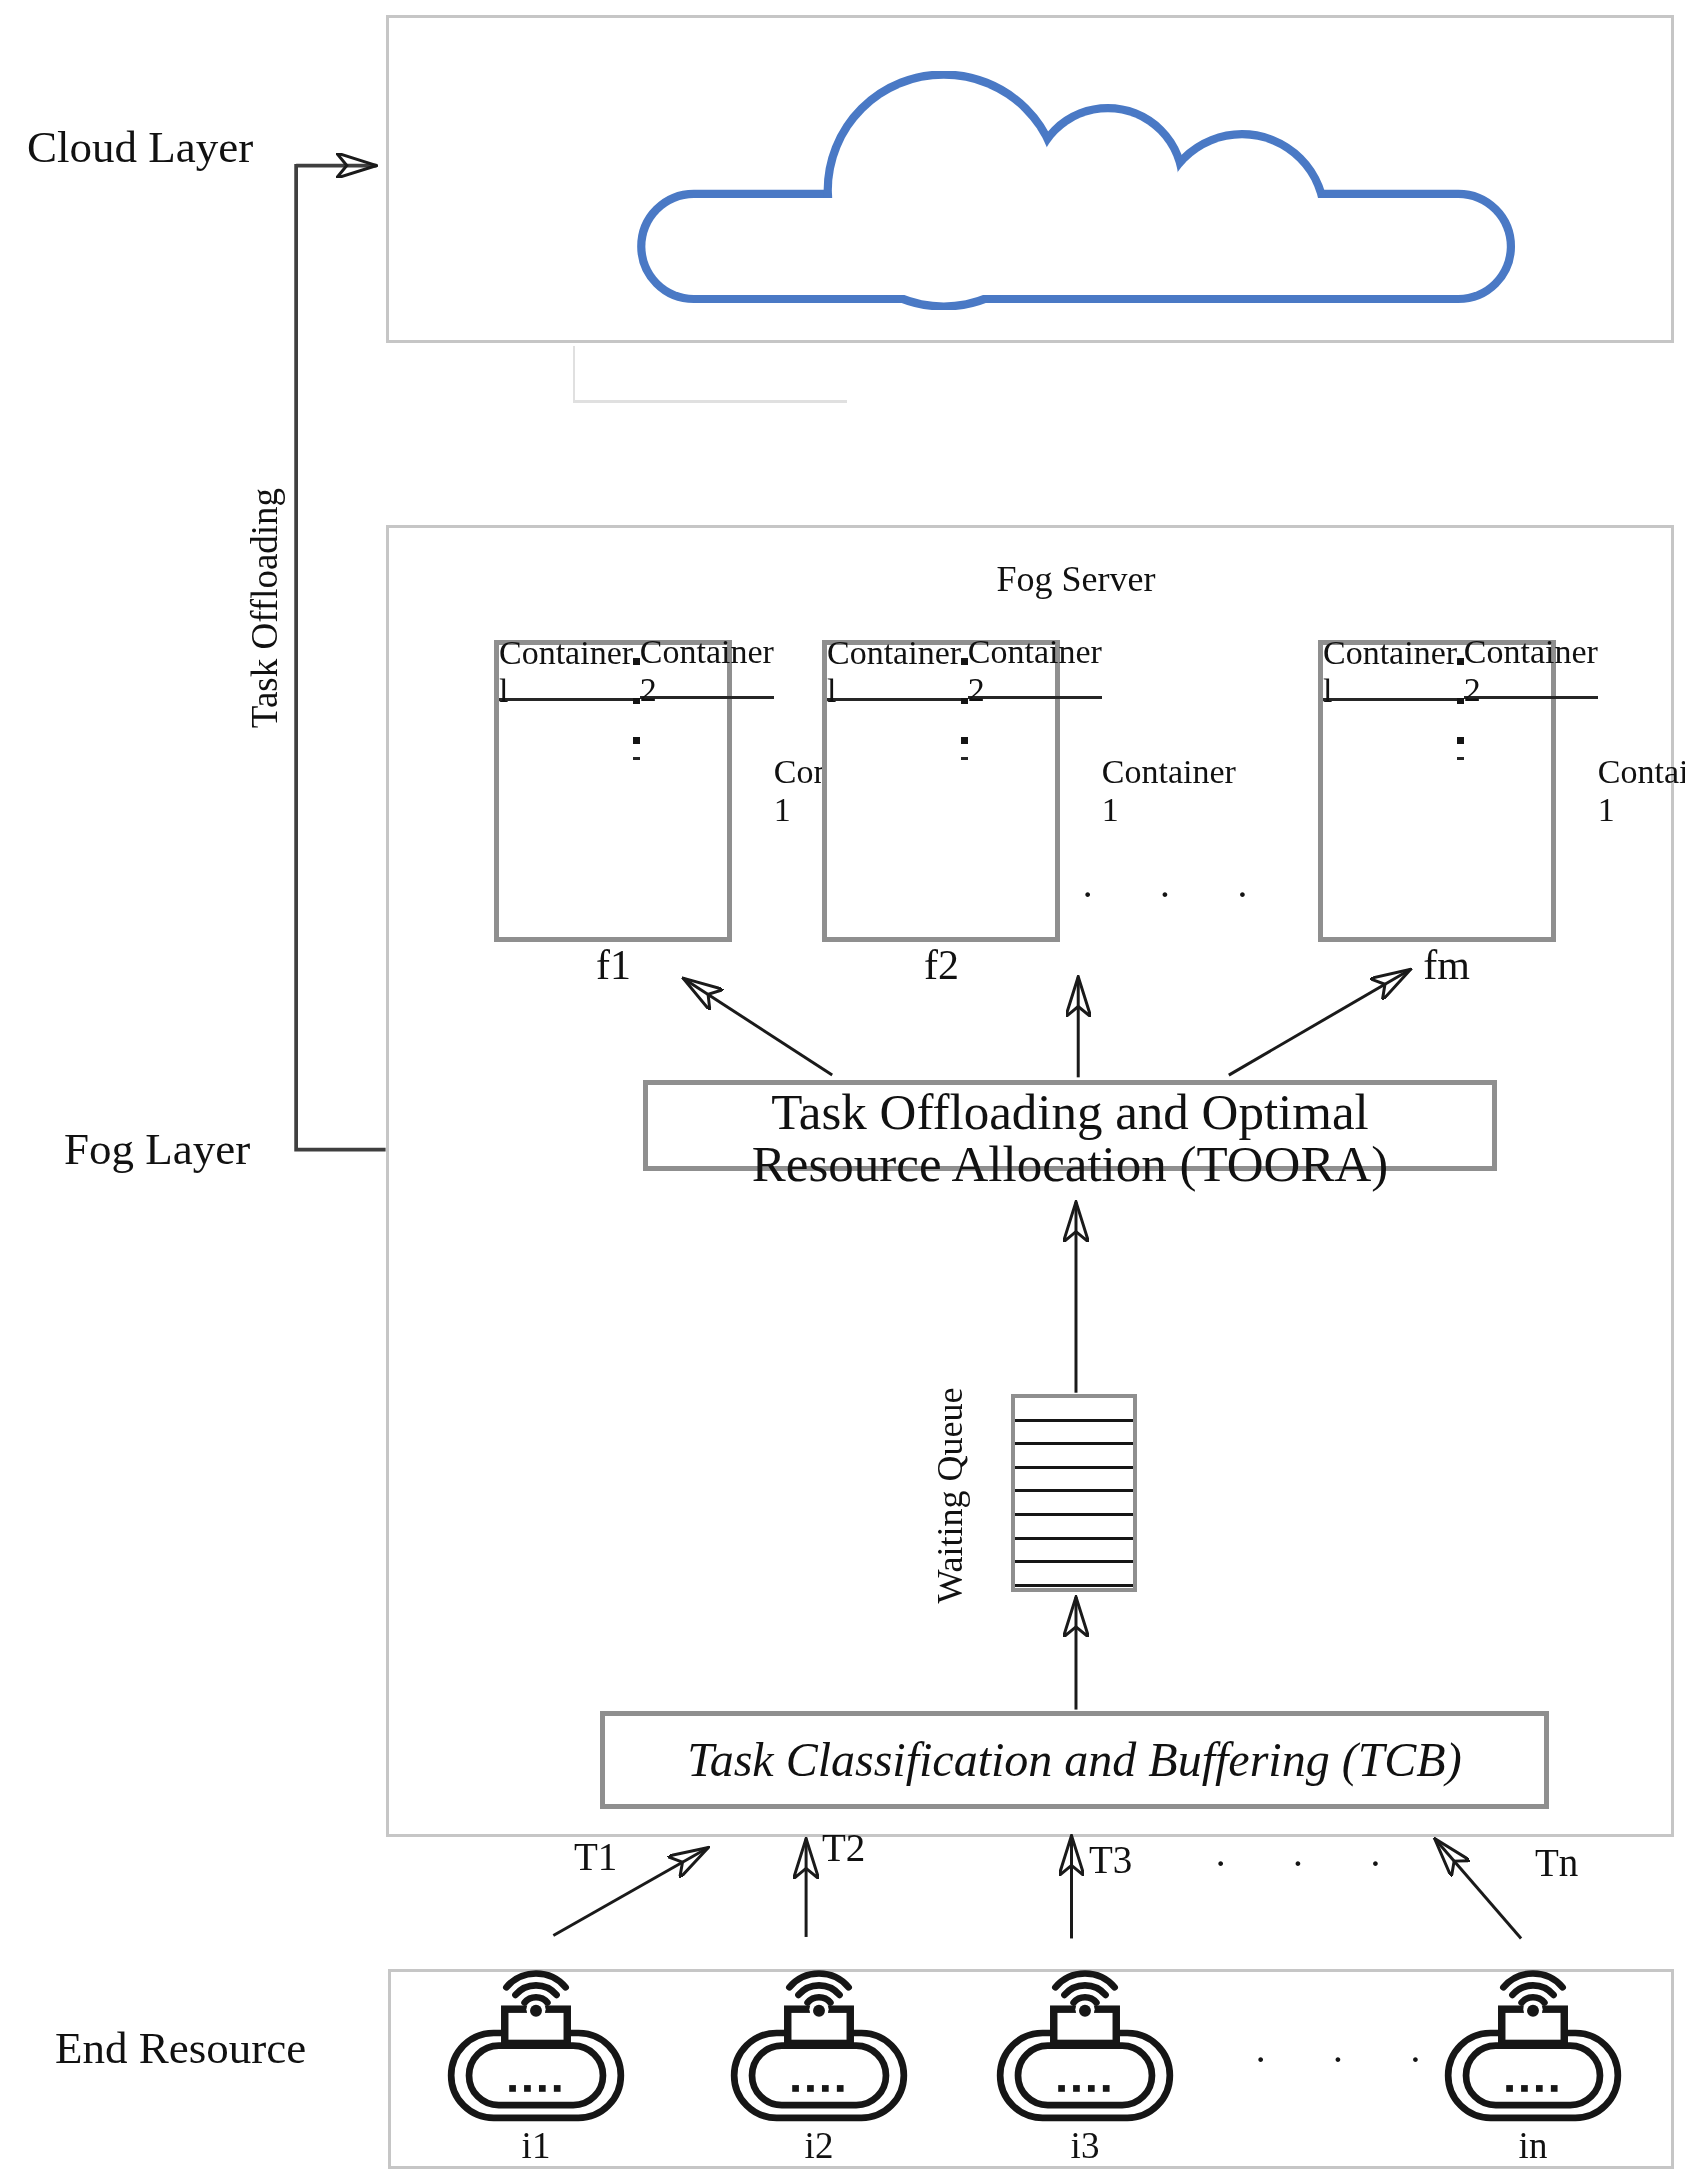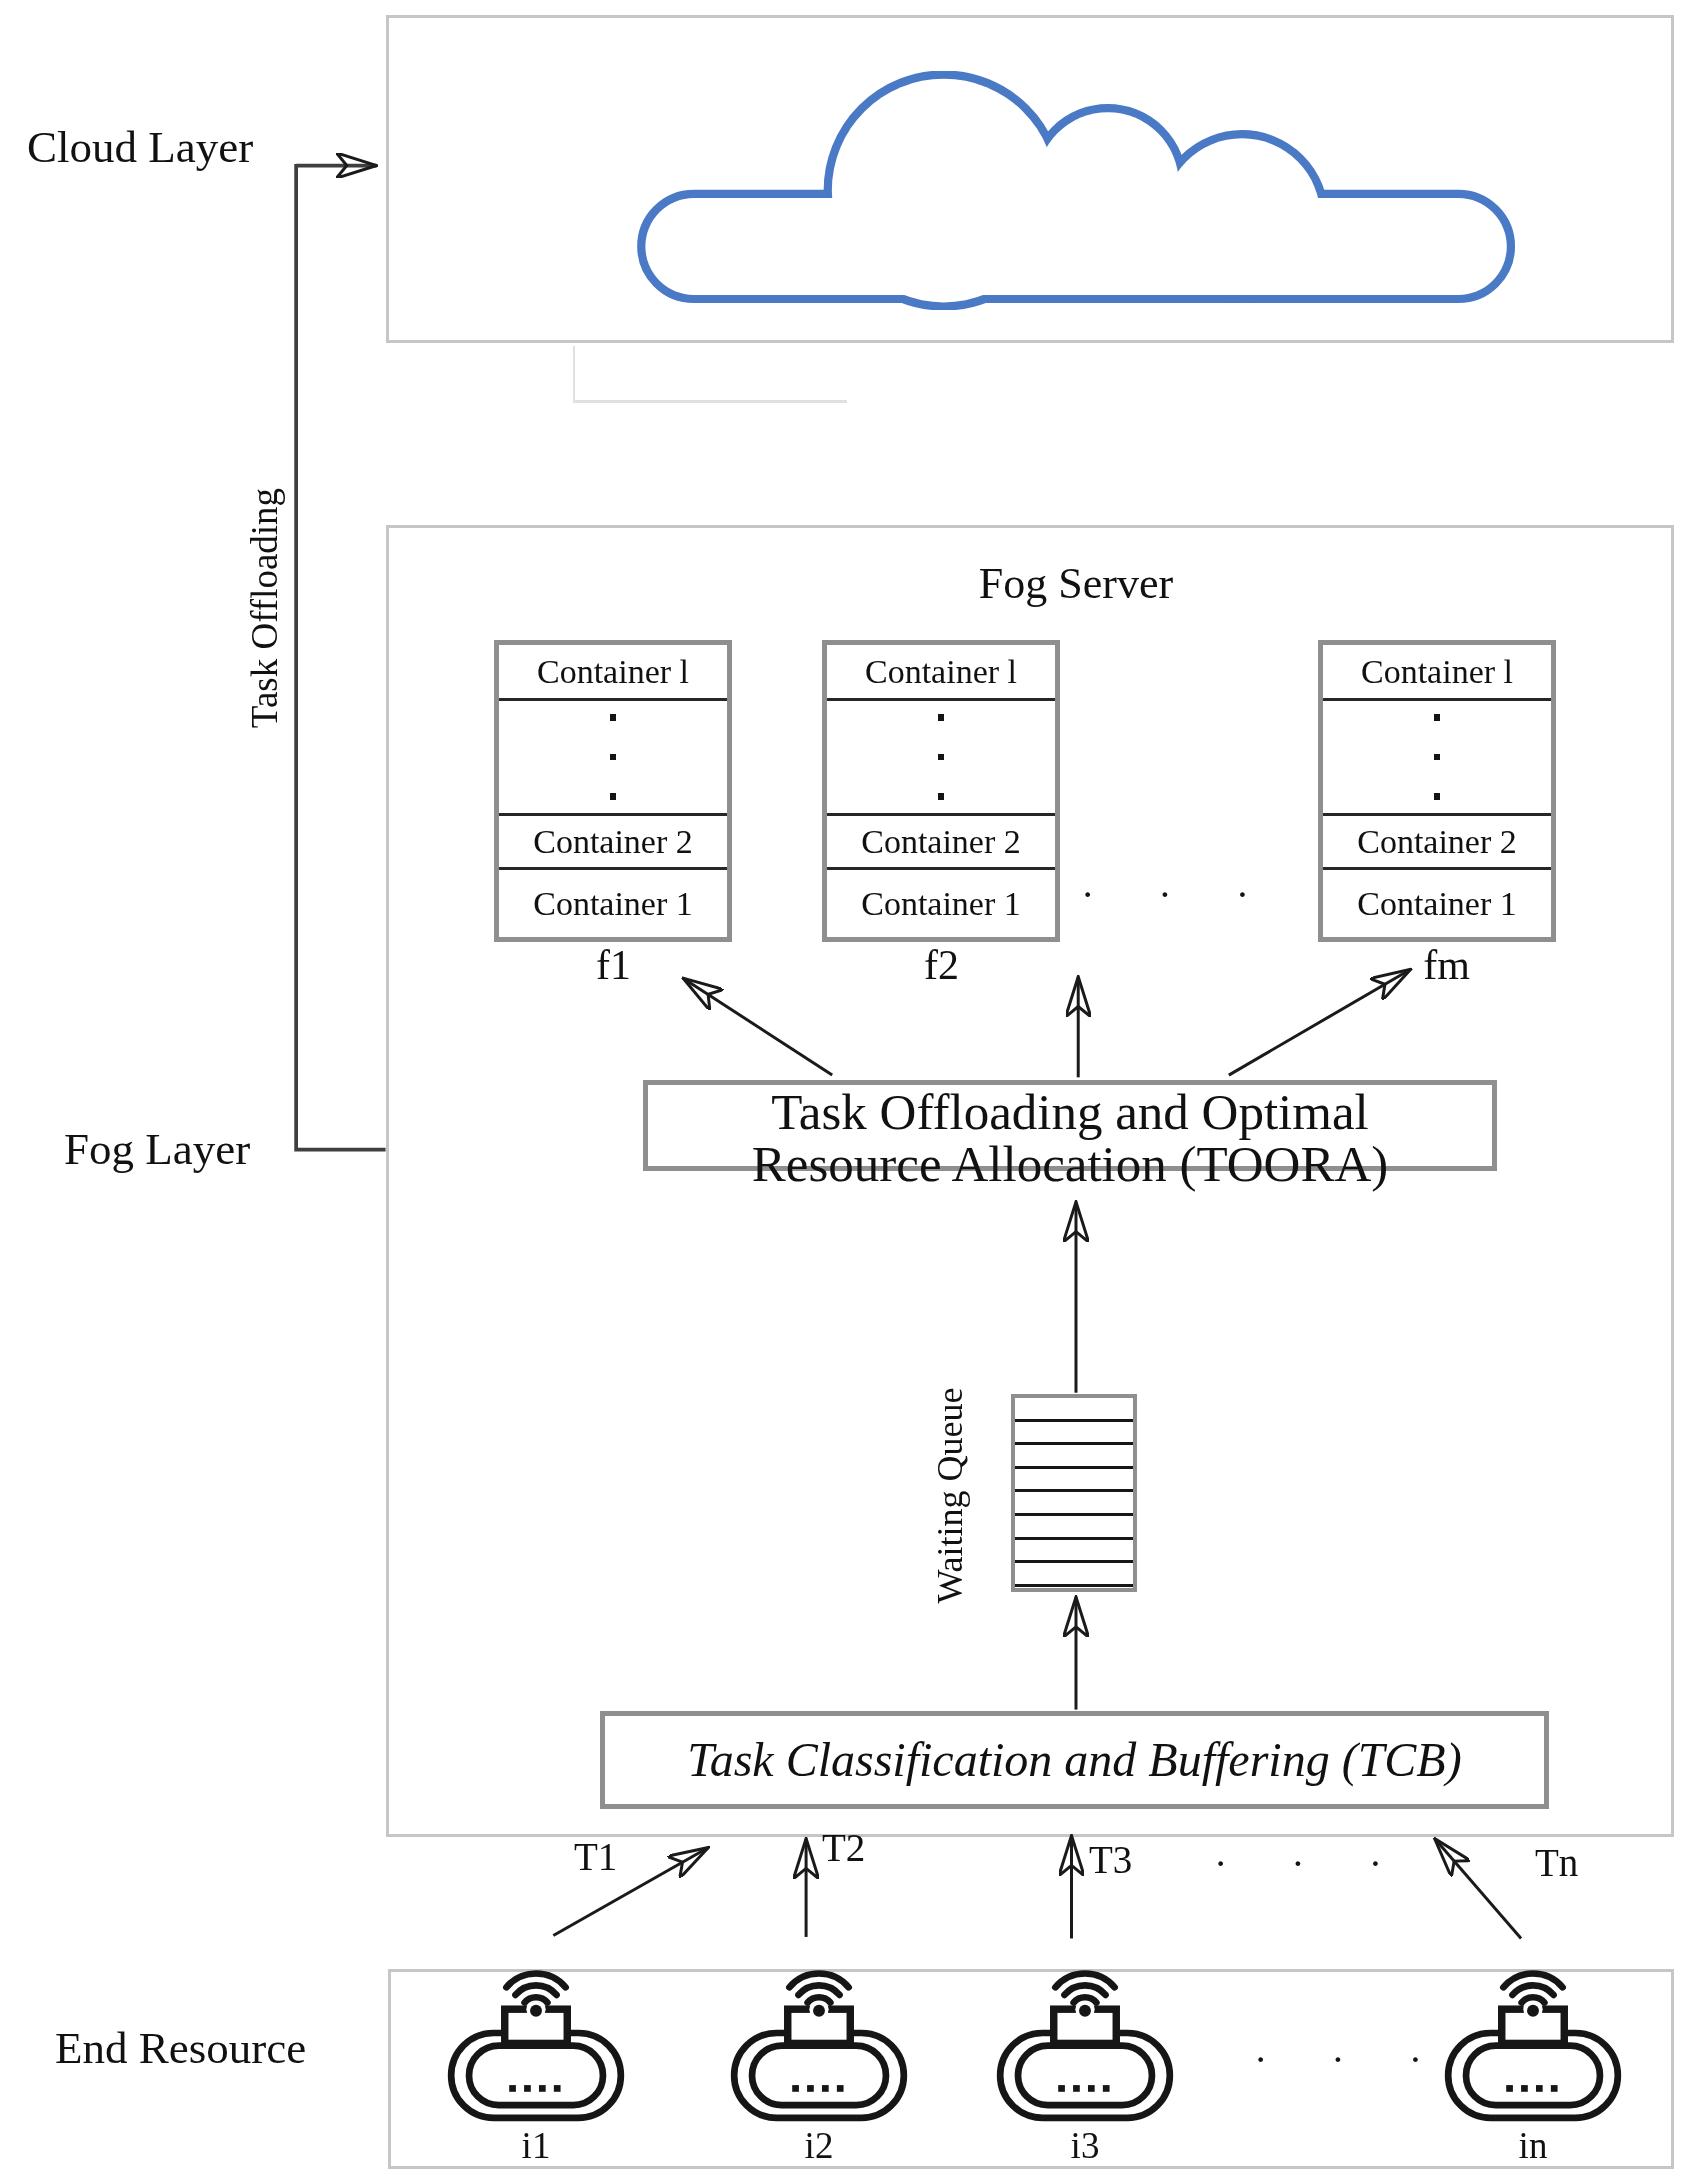--- a/index.html
+++ b/index.html
@@ -9,21 +9,21 @@
     --line:#1a1a1a;
   }
   html,body{margin:0;padding:0;background:#fff;}
   #canvas{position:relative;width:1686px;height:2183px;background:#ffffff;overflow:hidden;
           font-family:"Liberation Serif",serif;color:#111;}
   .abs{position:absolute;}
   .outer-box{position:absolute;background:#fff;border:3.7px solid var(--outer-box-border);box-sizing:border-box;}
   .layer-label{position:absolute;font-size:45px;white-space:nowrap;}
   .rot{transform:rotate(-90deg);transform-origin:center center;text-align:center;white-space:nowrap;}
   .stack{position:absolute;width:228px;height:292px;border:5.2px solid var(--inner-box-border);
-         background:#fff;display:flex;flex-direction:column;}
+         background:#fff;display:flex;flex-direction:row;}
   .srow{display:flex;align-items:center;justify-content:center;font-size:34px;}
   .srow-top{height:53px;border-bottom:3px solid #262626;}
   .srow-mid{height:112px;border-bottom:3px solid #262626;display:flex;align-items:center;justify-content:center;}
   .srow-2{height:51px;border-bottom:3px solid #262626;}
   .srow-1{flex:1;}
   .vdots{display:flex;flex-direction:column;gap:33px;}
   .vdots i{width:6.7px;height:6.7px;background:#141414;display:block;}
   .fnode-label{position:absolute;width:149px;text-align:center;font-size:42px;}
   .dots{position:absolute;font-size:40px;letter-spacing:64px;color:#141414;white-space:nowrap;}
   .big-box{position:absolute;background:#fff;border:5.2px solid var(--inner-box-border);box-sizing:border-box;text-align:center;}
@@ -72,21 +72,21 @@
   </svg>
 
   <div class="layer-label" style="left:27px;top:121px;">Cloud Layer</div>
 
   <div class="layer-label" style="left:64px;top:1123px;">Fog Layer</div>
 
   <div class="layer-label" style="left:55px;top:2022px;">End Resource</div>
 
   <div class="layer-label rot" style="left:106px;top:588px;width:313px;height:40px;font-size:37px;">Task Offloading</div>
 
-  <div class="abs" style="left:927px;top:558px;width:298px;text-align:center;font-size:44px;">Fog Server</div>
+  <div class="abs" style="left:927px;top:558px;width:298px;text-align:center;font-size:36px;">Fog Server</div>
 
   <div class="stack" style="left:494px;top:640px;">
     <div class="srow srow-top">Container l</div>
     <div class="srow-mid">
       <span class="vdots">
           <i></i>
           <i></i>
           <i></i>
         </span>
     </div>

